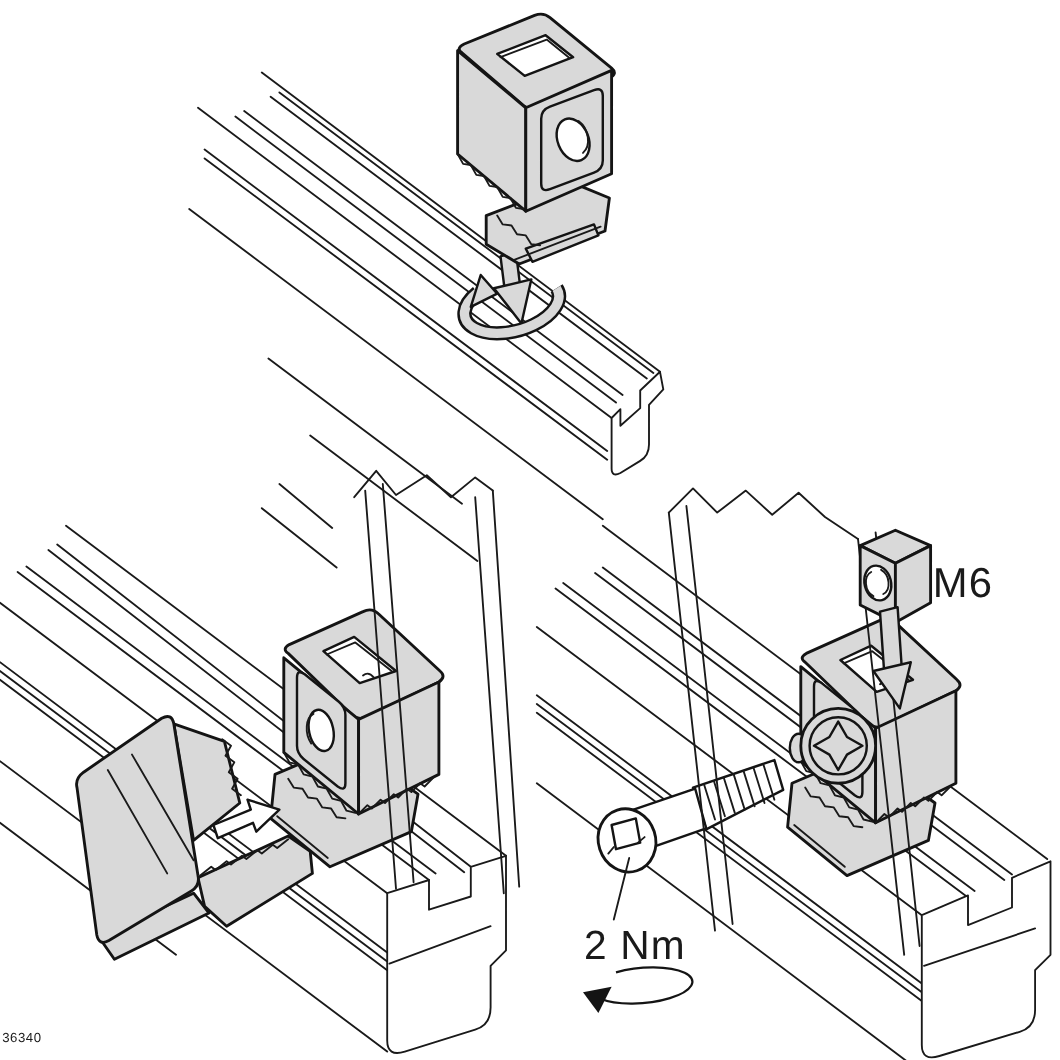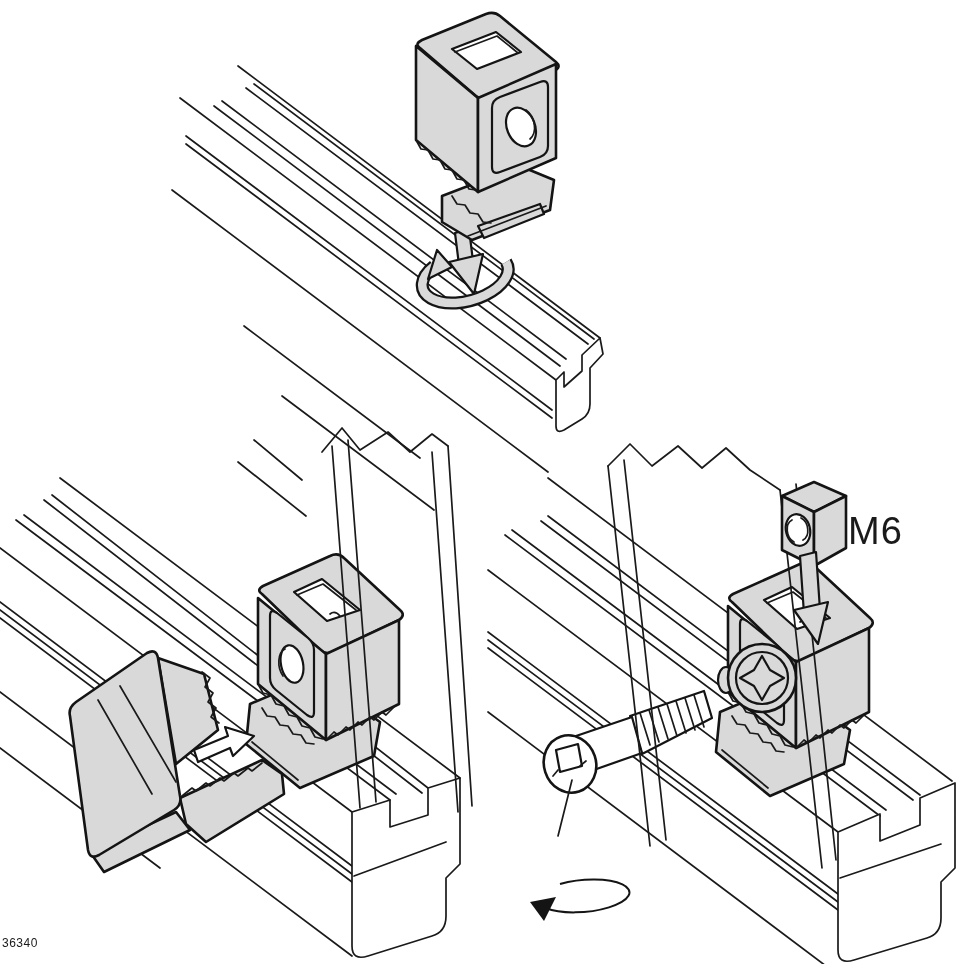--- a/index.html
+++ b/index.html
@@ -192,14 +192,15 @@
       <path class="s1 sf" d="M572,780 L558,836"></path>
       <g>
         <path class="sf" d="M560,884 A46,16,-5,1,1,546,908" stroke="#141414" stroke-width="2"></path>
         <path d="M530,902 L556,897 L544,921 Z" fill="#141414"></path>
       </g>
     </g>
   </g>
 </svg>
 
 <div class="label label-m6">M6</div>
+<div class="label label-torque">2 Nm</div>
 <div class="label label-fig">36340</div>
 </div>
 
 </body></html>

